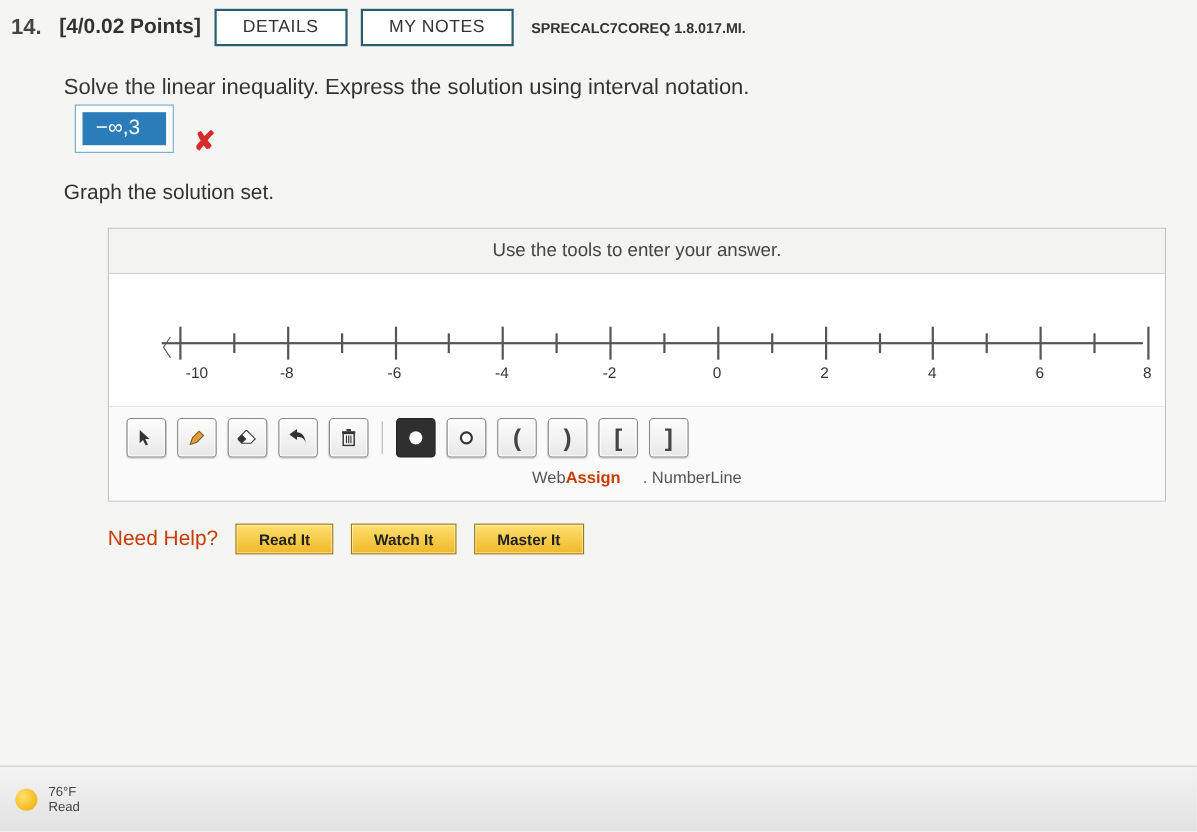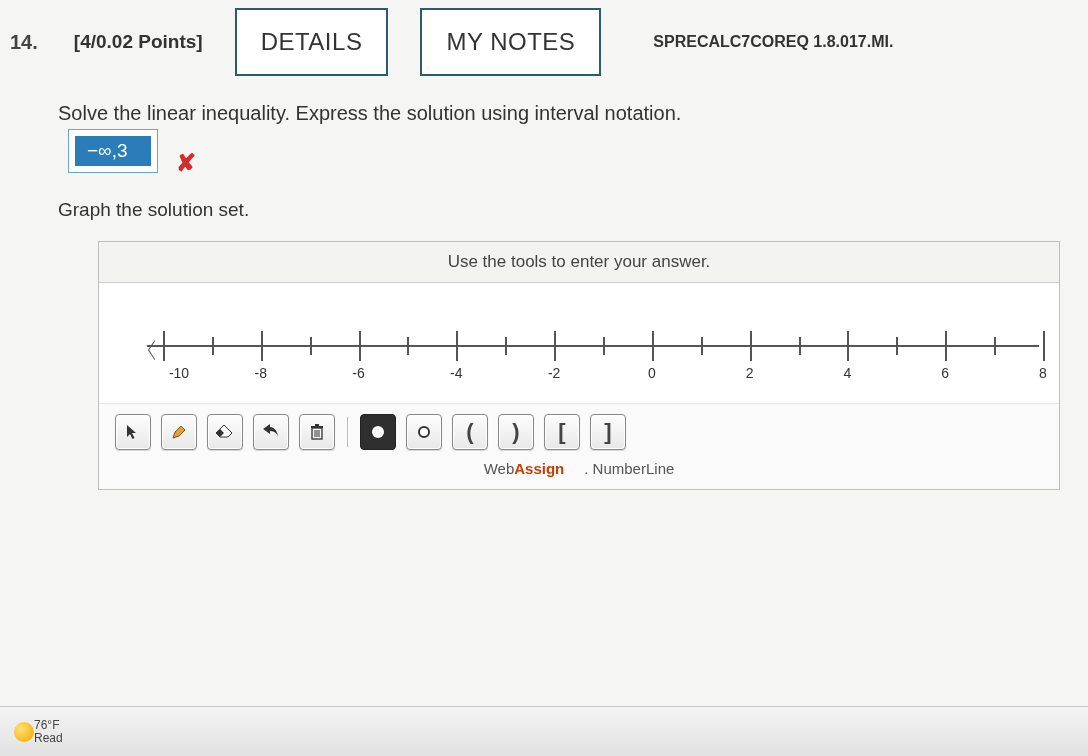--- a/index.html
+++ b/index.html
@@ -9,49 +9,49 @@
     color: #333;
     width: 1088px;
     height: 756px;
     overflow: hidden;
     position: relative;
   }
   .top-bar {
     display: flex;
     align-items: center;
     padding: 8px 10px 6px 10px;
-    gap: 32px;
+    gap: 12px;
     flex-wrap: wrap;
   }
   .qnum {
     font-size: 20px;
     font-weight: bold;
     color: #444;
     margin-right: 4px;
   }
   .points {
     font-size: 19px;
     font-weight: bold;
     color: #333;
   }
   .square-btn {
     border: 2px solid #2a5d6b;
     background: #fff;
     color: #333;
-    font-size: 24px;
+    font-size: 16px;
     font-weight: 500;
-    padding: 18px 24px;
+    padding: 6px 24px;
     cursor: pointer;
     letter-spacing: 0.5px;
   }
   .book-ref {
-    font-size: 16px;
-    font-weight: bold;
-    color: #333;
-    margin-left: 20px;
+    font-size: 13px;
+    font-weight: bold;
+    color: #333;
+    margin-left: 4px;
   }
   .content {
     padding: 20px 18px 0 58px;
   }
   .prompt {
     font-size: 20px;
     color: #333;
     margin-bottom: 4px;
   }
   .inequality {
@@ -213,26 +213,27 @@
     font-size: 14px;
     font-weight: bold;
     padding: 5px 20px;
     cursor: pointer;
     box-shadow: inset 0 0 0 1px rgba(255,255,255,.5);
   }
   .taskbar {
     position: absolute;
     left: 0; bottom: 0;
     width: 100%;
-    height: 50px;
+    height: 60px;
     background: linear-gradient(#f3f3f3,#e2e2e2);
     border-top: 1px solid #c8c8c8;
     display: flex;
     align-items: center;
     padding: 0 14px;
+    gap: 10px;
   }
   .weather-icon {
     width: 20px;height:20px;border-radius:50%;
     background: radial-gradient(circle at 35% 35%, #ffe36b, #f4a300);
   }
   .weather-text {
     display:flex;flex-direction:column;line-height:1.05;font-size:12px;color:#444;
   }
 </style>
 </head>
@@ -343,20 +344,26 @@
       <div class="tool-btn paren-btn">)</div>
       <div class="tool-btn bracket-btn">[</div>
       <div class="tool-btn bracket-btn">]</div>
     </div>
 
     <div class="brand">
       <span class="wa1">Web</span><span class="wa2">Assign</span><span class="wa3">. NumberLine</span>
     </div>
   </div>
 
+  <div class="help-row">
+    <span class="need-help">Need Help?</span>
+    <button class="help-btn">Read It</button>
+    <button class="help-btn">Watch It</button>
+    <button class="help-btn">Master It</button>
+  </div>
 </div>
 
 <div class="taskbar">
   <div class="weather-icon"></div>
   <div class="weather-text">
     <span>76°F</span>
     <span>Read</span>
   </div>
 </div>
 

